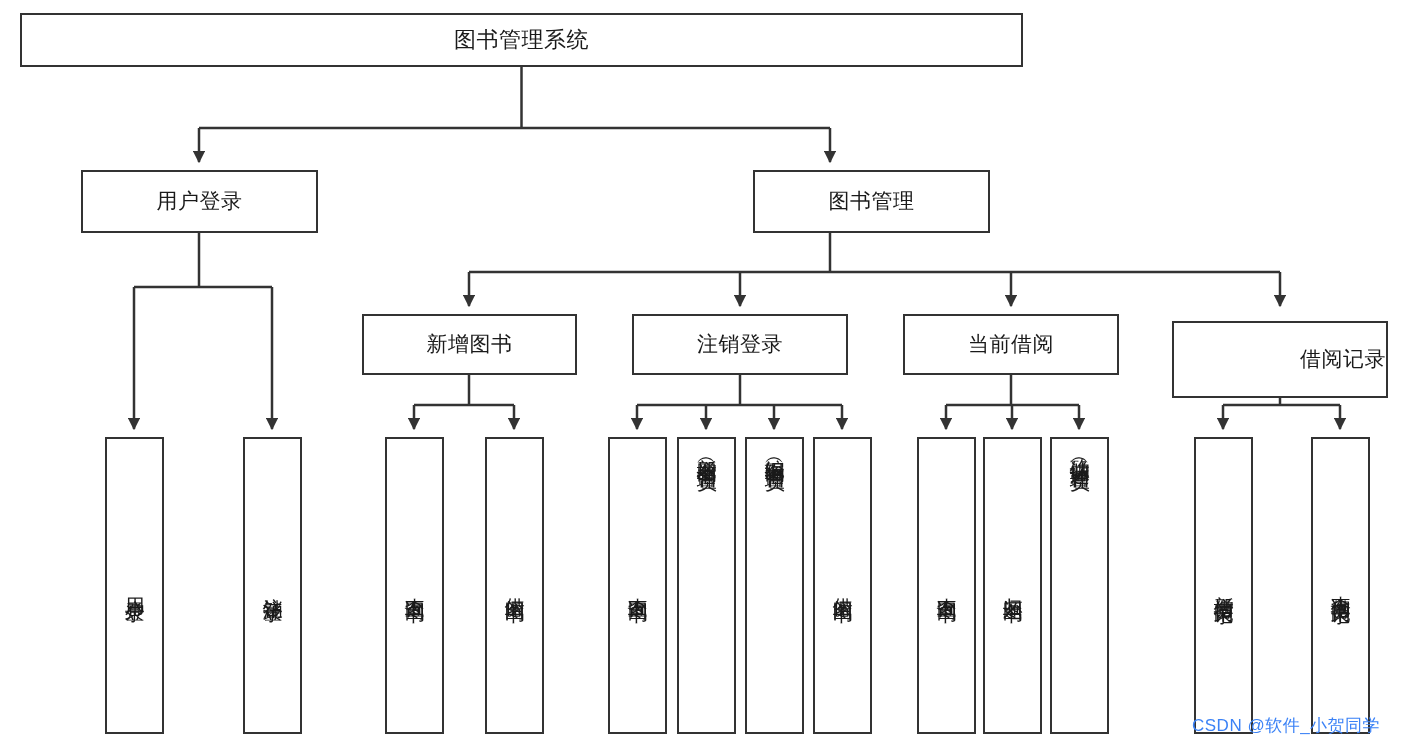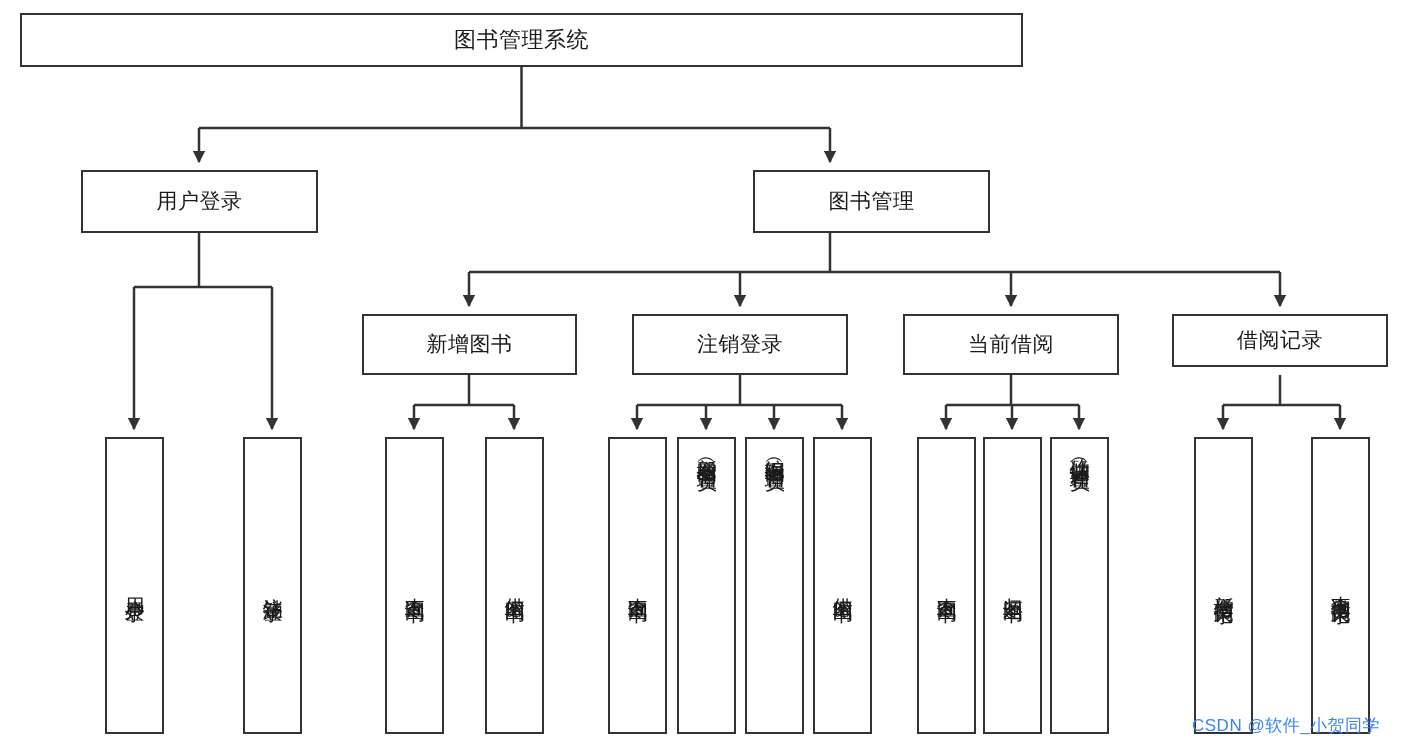--- a/index.html
+++ b/index.html
@@ -148,21 +148,21 @@
 
   <div class="node horiz" style="left:362px; top:314px; width:215px; height:61px;">
     <span class="label">新增图书</span>
   </div>
   <div class="node horiz" style="left:632px; top:314px; width:216px; height:61px;">
     <span class="label">注销登录</span>
   </div>
   <div class="node horiz" style="left:903px; top:314px; width:216px; height:61px;">
     <span class="label">当前借阅</span>
   </div>
-  <div class="node horiz" style="left:1172px; top:314px; width:216px; height:53px;">
+  <div class="node horiz" style="left:1172px; top:321px; width:216px; height:77px;justify-content:flex-end;">
     <span class="label">借阅记录</span>
   </div>
 
   <div class="node vert centered" style="left:105px; top:437px; width:59px; height:297px;">
     <span class="label">用户登录</span>
   </div>
   <div class="node vert centered" style="left:243px; top:437px; width:59px; height:297px;">
     <span class="label">注销登录</span>
   </div>
 

